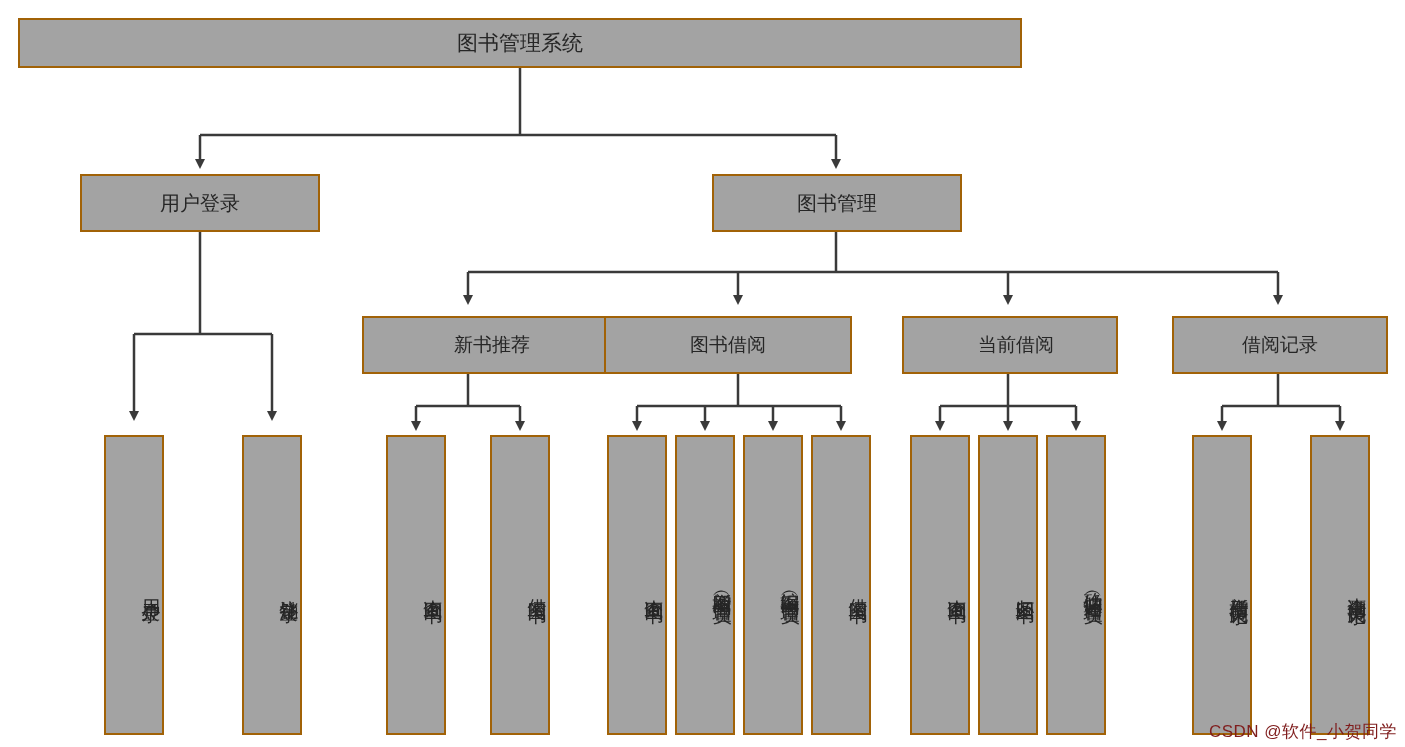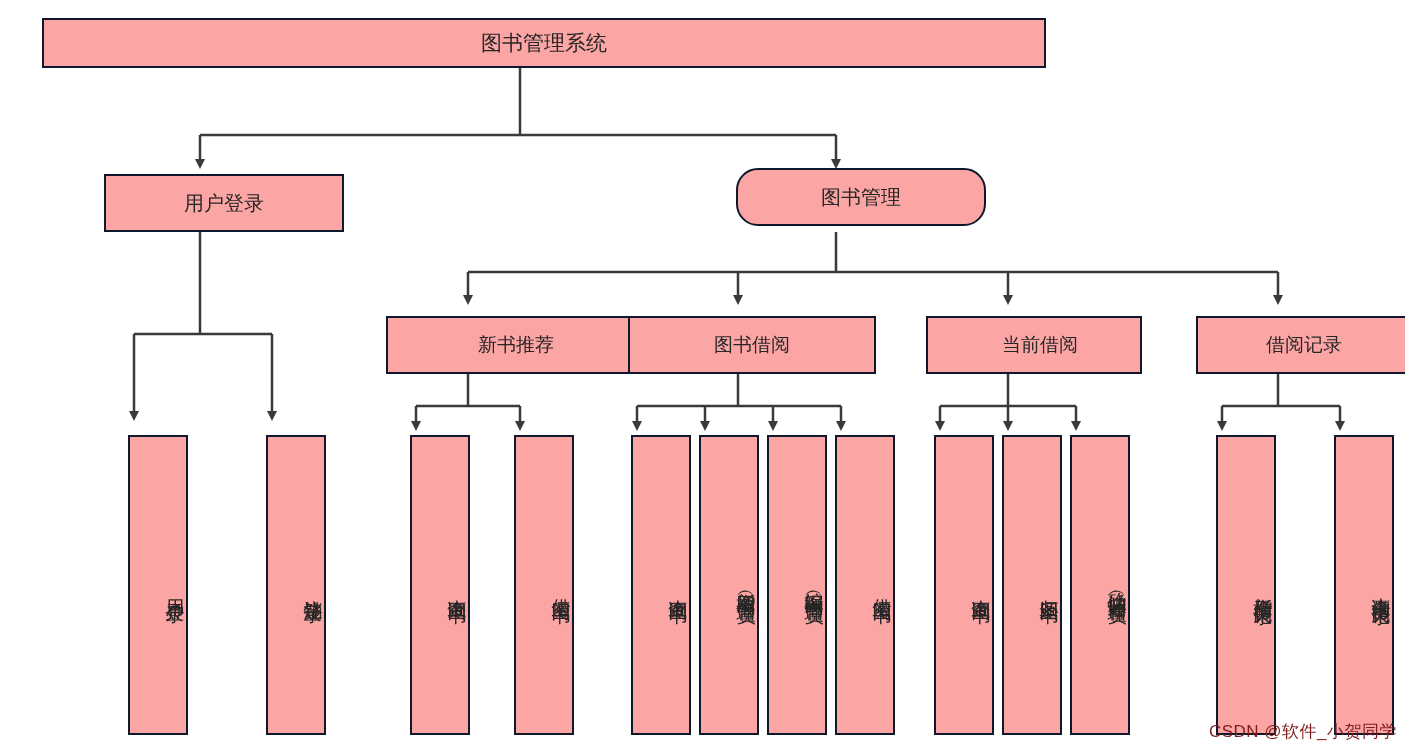--- a/index.html
+++ b/index.html
@@ -20,29 +20,28 @@
   #edges {
     position: absolute;
     left: 0;
     top: 0;
     width: 1405px;
     height: 747px;
   }
   .node {
     position: absolute;
     box-sizing: border-box;
-    border: 2px solid #0f172a;
-    background: #fca5a5;
+    border: 2px solid #a16207;
+    background: #a3a3a3;
     color: #262626;
     display: flex;
     align-items: center;
     justify-content: center;
     text-align: center;
     line-height: 1.12;
-    margin-left: 24px;
   }
   .node.root {
     font-size: 21px;
   }
   .node.level2 {
     font-size: 20px;
   }
   .node.level3 {
     font-size: 19px;
   }
@@ -124,21 +123,21 @@
     </g>
   </svg>
 
   <div class="node root" style="left:18px; top:18px; width:1004px; height:50px;">
     <span>图书管理系统</span>
   </div>
 
   <div class="node level2" style="left:80px; top:174px; width:240px; height:58px;">
     <span>用户登录</span>
   </div>
-  <div class="node level2" style="left:712px; top:168px; width:250px; height:58px;border-radius:22px;">
+  <div class="node level2" style="left:712px; top:174px; width:250px; height:58px;">
     <span>图书管理</span>
   </div>
 
   <div class="node level3" style="left:362px; top:316px; width:260px; height:58px;">
     <span>新书推荐</span>
   </div>
   <div class="node level3" style="left:604px; top:316px; width:248px; height:58px;">
     <span>图书借阅</span>
   </div>
   <div class="node level3" style="left:902px; top:316px; width:216px; height:58px;padding-left:12px;">

